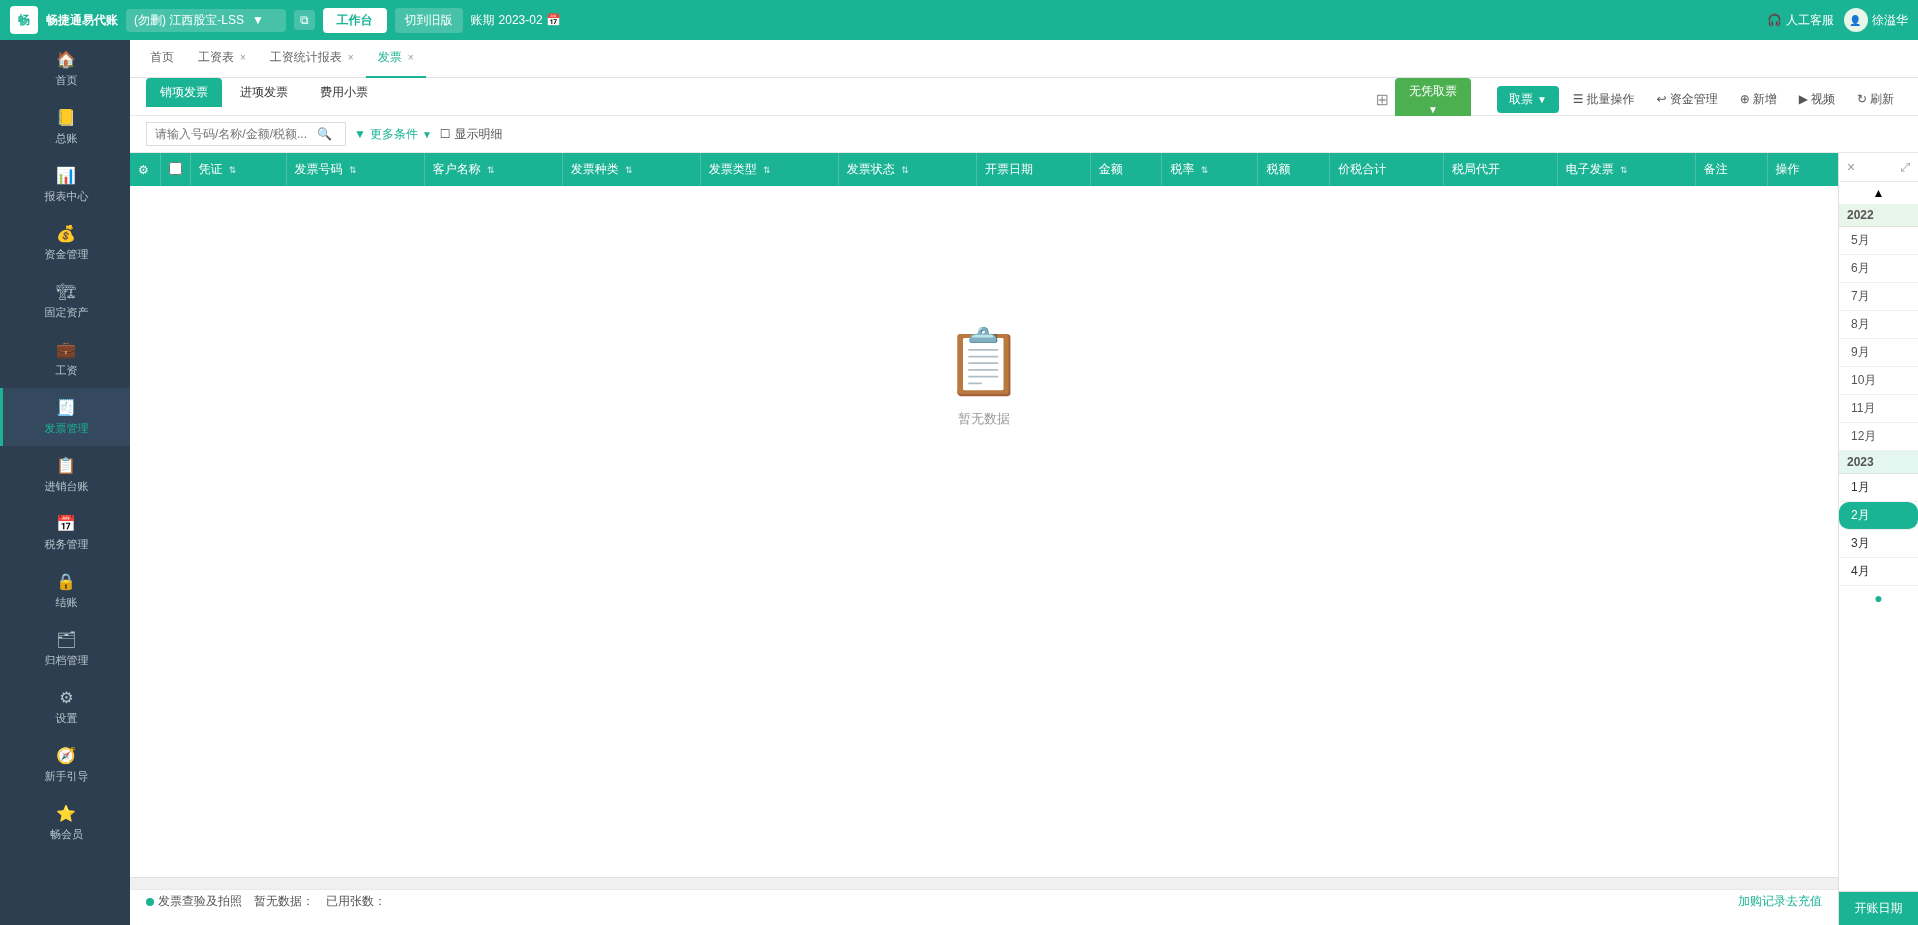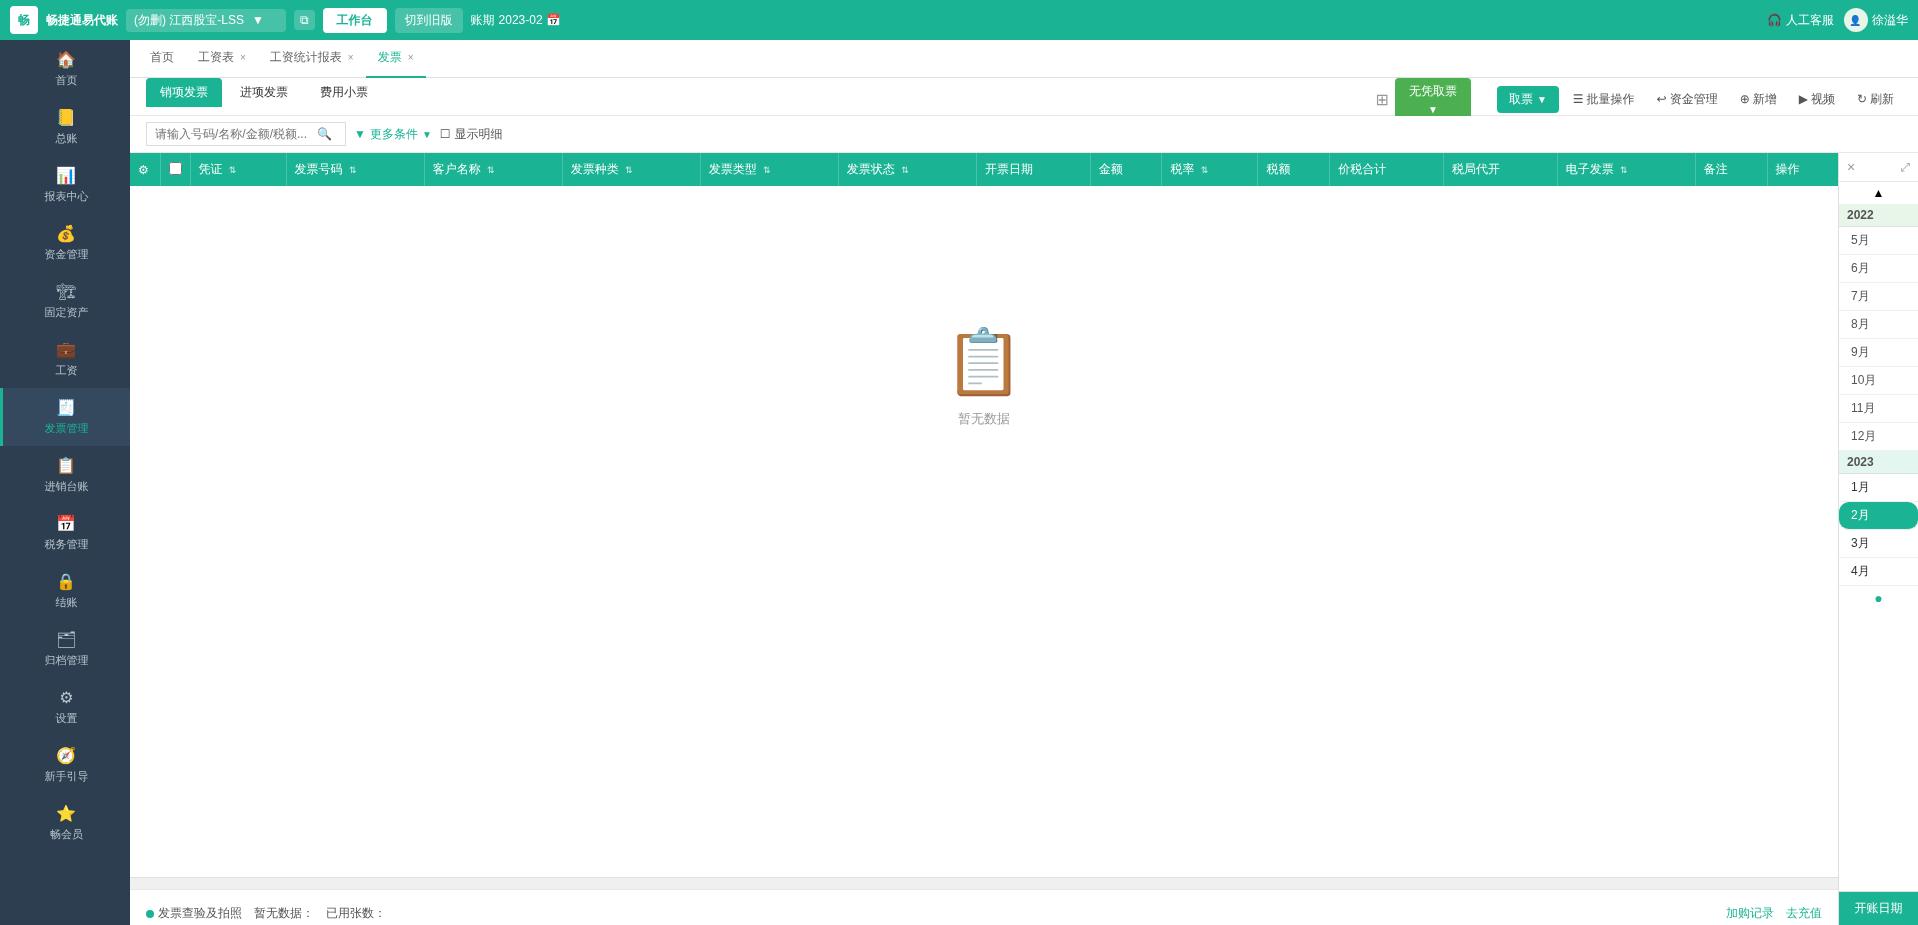--- a/index.html
+++ b/index.html
@@ -71,24 +71,24 @@
     .th-settings { width: 30px; text-align: center; }
     .empty-text { color: #999; font-size: 13px; margin-top: 10px; }
 
     
     .pagination-bar { display: flex; align-items: center; justify-content: flex-end; height: 40px; padding: 0 16px; background: #fff; border-top: 1px solid #e8e8e8; flex-shrink: 0; gap: 8px; font-size: 12px; color: #555; }
     .page-btn { background: none; border: 1px solid #ddd; border-radius: 3px; padding: 2px 6px; cursor: pointer; color: #555; font-size: 12px; }
     .page-input { width: 40px; border: 1px solid #ddd; border-radius: 3px; padding: 2px 4px; text-align: center; font-size: 12px; }
     .page-select { border: 1px solid #ddd; border-radius: 3px; padding: 2px 4px; font-size: 12px; }
 
     
-    .status-bar { display: flex; align-items: flex-start; height: 36px; background: #fff; border-top: 1px solid #e8e8e8; padding: 15px 16px; gap: 12px; flex-shrink: 0; }
+    .status-bar { display: flex; align-items: flex-end; height: 36px; background: #fff; border-top: 1px solid #e8e8e8; padding: 15px 16px; gap: 12px; flex-shrink: 0; }
     .status-item { display: flex; align-items: center; gap: 4px; font-size: 12px; color: #555; }
     .dot-blue { width: 8px; height: 8px; border-radius: 50%; background: #1ab394; }
-    .status-right { margin-left: auto; display: flex; gap: 12px; }
+    .status-right { margin-left: auto; display: flex; }
     .link-text { color: #1ab394; cursor: pointer; font-size: 12px; }
 
     
     .date-panel { width: 80px; background: #fff; border-left: 1px solid #e0e0e0; display: flex; flex-direction: column; overflow-y: auto; flex-shrink: 0; }
     .date-panel-header { display: flex; align-items: center; justify-content: space-between; padding: 6px 8px; border-bottom: 1px solid #e8e8e8; flex-shrink: 0; }
     .close-btn { background: none; border: none; cursor: pointer; color: #999; font-size: 14px; }
     .maximize-btn { background: none; border: none; cursor: pointer; color: #999; font-size: 12px; }
     .date-year-item { padding: 4px 8px; font-size: 12px; color: #555; background: #e8f5e9; border-bottom: 1px solid #e0e0e0; font-weight: bold; display: flex; align-items: center; }
     .date-month-item { padding: 5px 12px; font-size: 12px; color: #555; cursor: pointer; border-bottom: 1px solid #f0f0f0; }
     .date-month-item.active { background: #1ab394; color: #fff; border-radius: 10px; }

